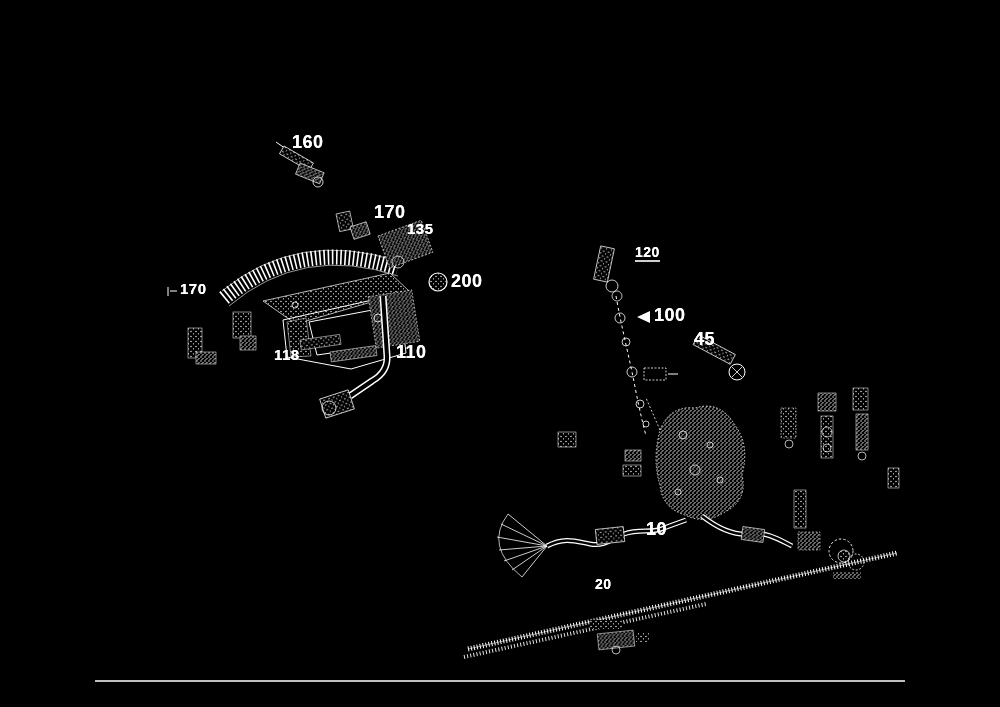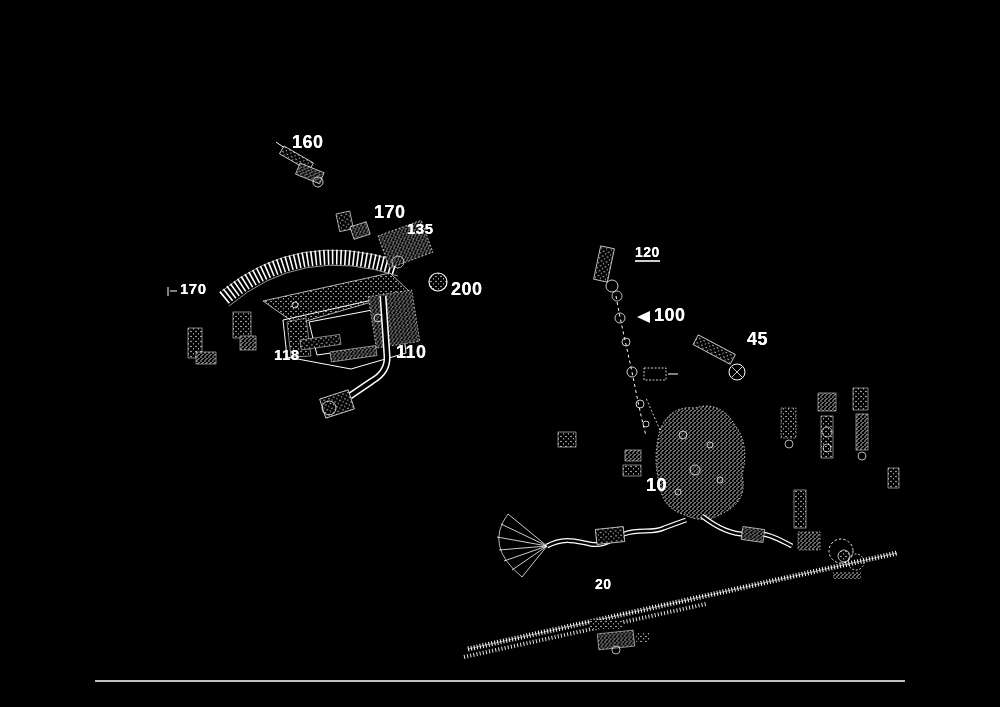--- a/index.html
+++ b/index.html
@@ -197,22 +197,22 @@
       </g>
     </g>
 
     <line x1="95" y1="681" x2="905" y2="681" stroke="#fff" stroke-width="1.4"></line>
   </svg>
 
   <div class="lbl lbl-lg" style="left:292px;top:133px">160</div>
   <div class="lbl lbl-lg" style="left:374px;top:203px">170</div>
   <div class="lbl lbl-md" style="left:407px;top:221px">135</div>
   <div class="lbl lbl-md" style="left:180px;top:281px">170</div>
-  <div class="lbl lbl-lg" style="left:451px;top:280px">200</div>
+  <div class="lbl lbl-lg" style="left:451px;top:272px">200</div>
   <div class="lbl lbl-md" style="left:274px;top:347px">118</div>
   <div class="lbl lbl-lg" style="left:396px;top:343px">110</div>
   <div class="lbl lbl-sm lbl-underline" style="left:635px;top:245px">120</div>
   <div class="lbl lbl-lg" style="left:654px;top:306px">100</div>
-  <div class="lbl lbl-lg" style="left:747px;top:330px">45</div>
-  <div class="lbl lbl-lg" style="left:646px;top:476px">10</div>
+  <div class="lbl lbl-lg" style="left:694px;top:330px">45</div>
+  <div class="lbl lbl-lg" style="left:646px;top:520px">10</div>
   <div class="lbl lbl-sm" style="left:595px;top:577px">20</div>
 
 </div>
 
 </body></html>

